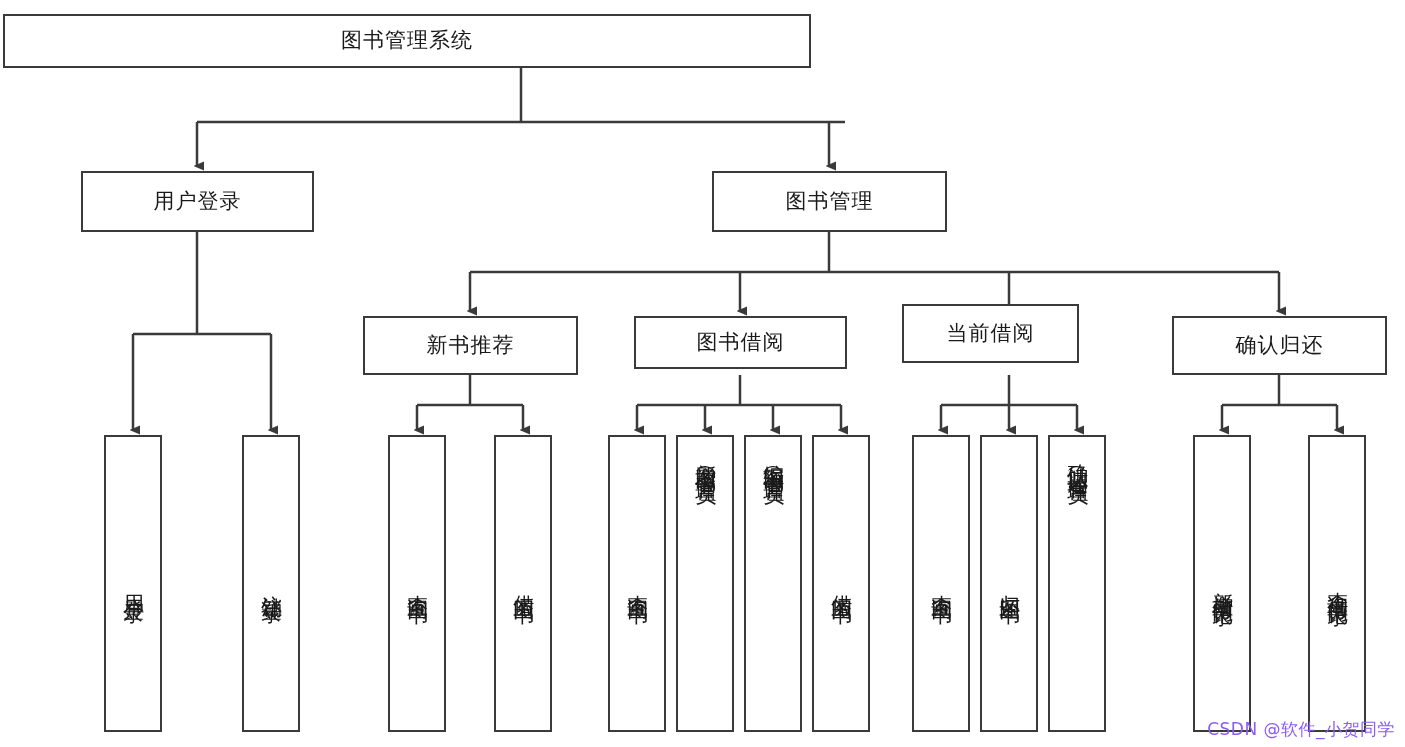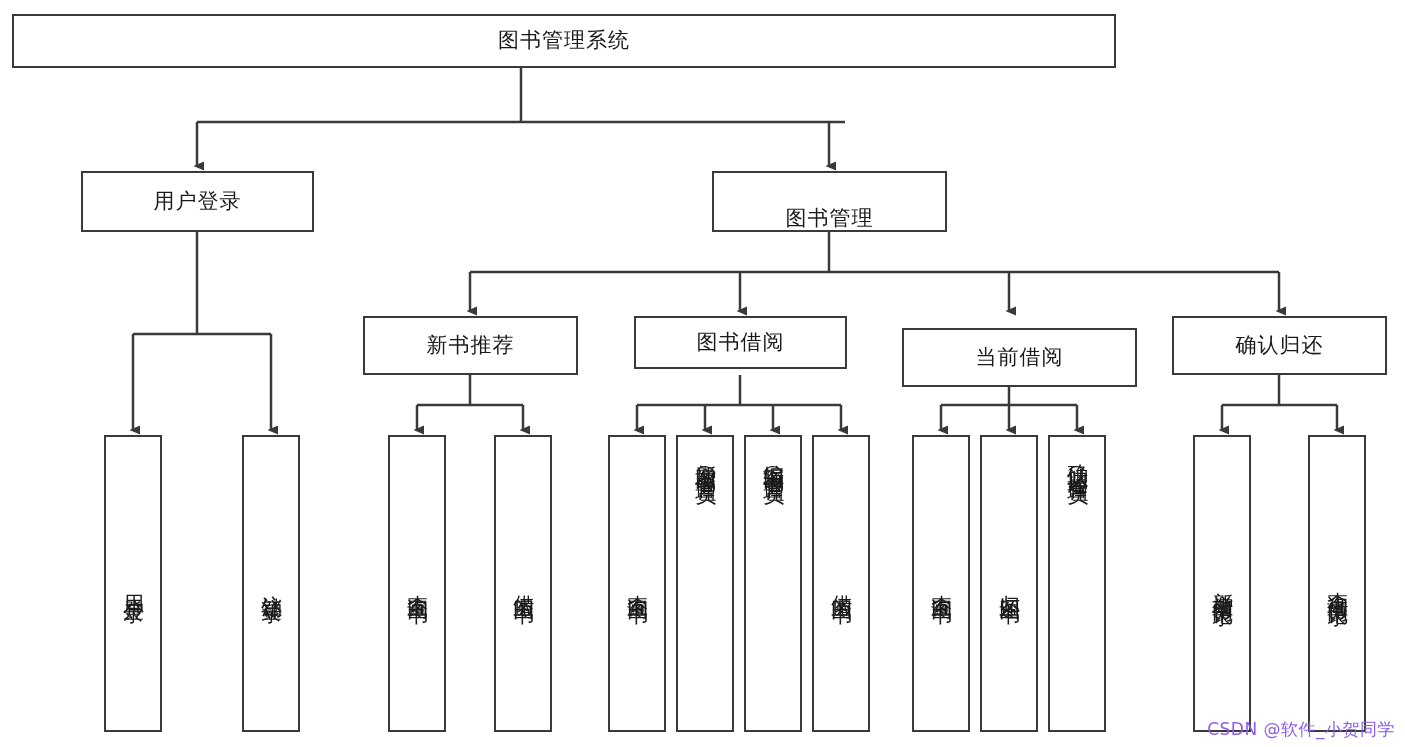--- a/index.html
+++ b/index.html
@@ -123,38 +123,38 @@
       <path d="M1009,405 L1009,430" marker-end="url(#arrow)"></path>
       <path d="M1077,405 L1077,430" marker-end="url(#arrow)"></path>
 
       <path d="M1279,375 L1279,405"></path>
       <path d="M1222,405 L1337,405"></path>
       <path d="M1222,405 L1222,430" marker-end="url(#arrow)"></path>
       <path d="M1337,405 L1337,430" marker-end="url(#arrow)"></path>
     </g>
   </svg>
 
-  <div class="node horizontal" style="left:12px; top:14px; width:1104px; height:54px;">
+  <div class="node horizontal" style="left:3px; top:14px; width:808px; height:54px;">
     <span class="label">图书管理系统</span>
   </div>
 
   <div class="node horizontal" style="left:81px; top:171px; width:233px; height:61px;">
     <span class="label">用户登录</span>
   </div>
-  <div class="node horizontal" style="left:712px; top:171px; width:235px; height:61px;align-items:flex-end;">
+  <div class="node horizontal" style="left:712px; top:171px; width:235px; height:61px;">
     <span class="label">图书管理</span>
   </div>
 
   <div class="node horizontal" style="left:363px; top:316px; width:215px; height:59px;">
     <span class="label">新书推荐</span>
   </div>
   <div class="node horizontal" style="left:634px; top:316px; width:213px; height:53px;">
     <span class="label">图书借阅</span>
   </div>
-  <div class="node horizontal" style="left:902px; top:328px; width:235px; height:59px;">
+  <div class="node horizontal" style="left:902px; top:304px; width:177px; height:59px;">
     <span class="label">当前借阅</span>
   </div>
   <div class="node horizontal" style="left:1172px; top:316px; width:215px; height:59px;">
     <span class="label">确认归还</span>
   </div>
 
   <div class="node vertical center-pack" style="left:104px; top:435px; width:58px; height:297px;">
     <span class="label">用户登录</span>
   </div>
   <div class="node vertical center-pack" style="left:242px; top:435px; width:58px; height:297px;">

